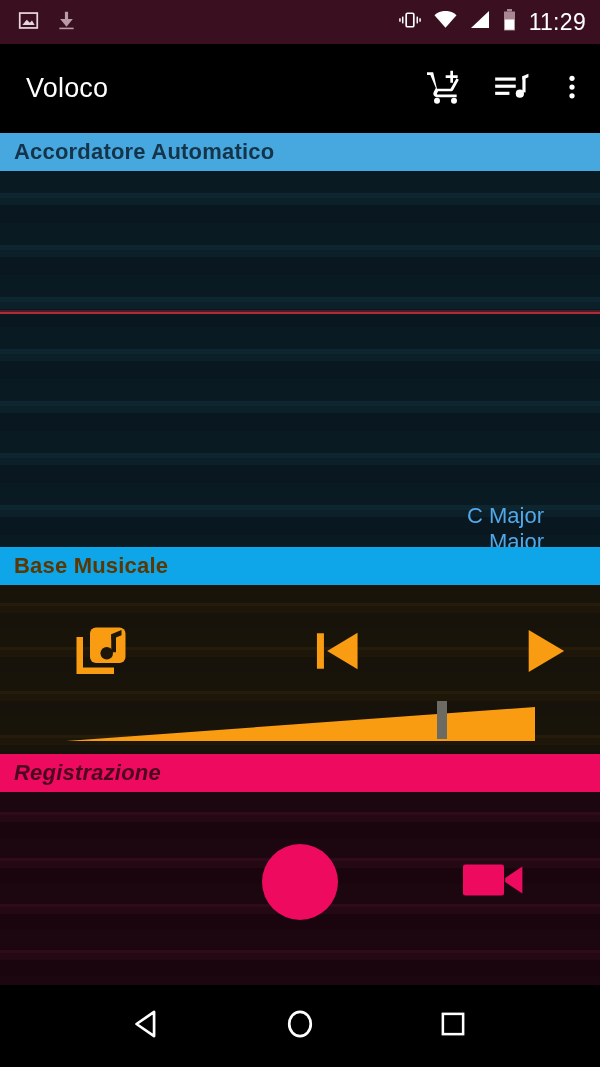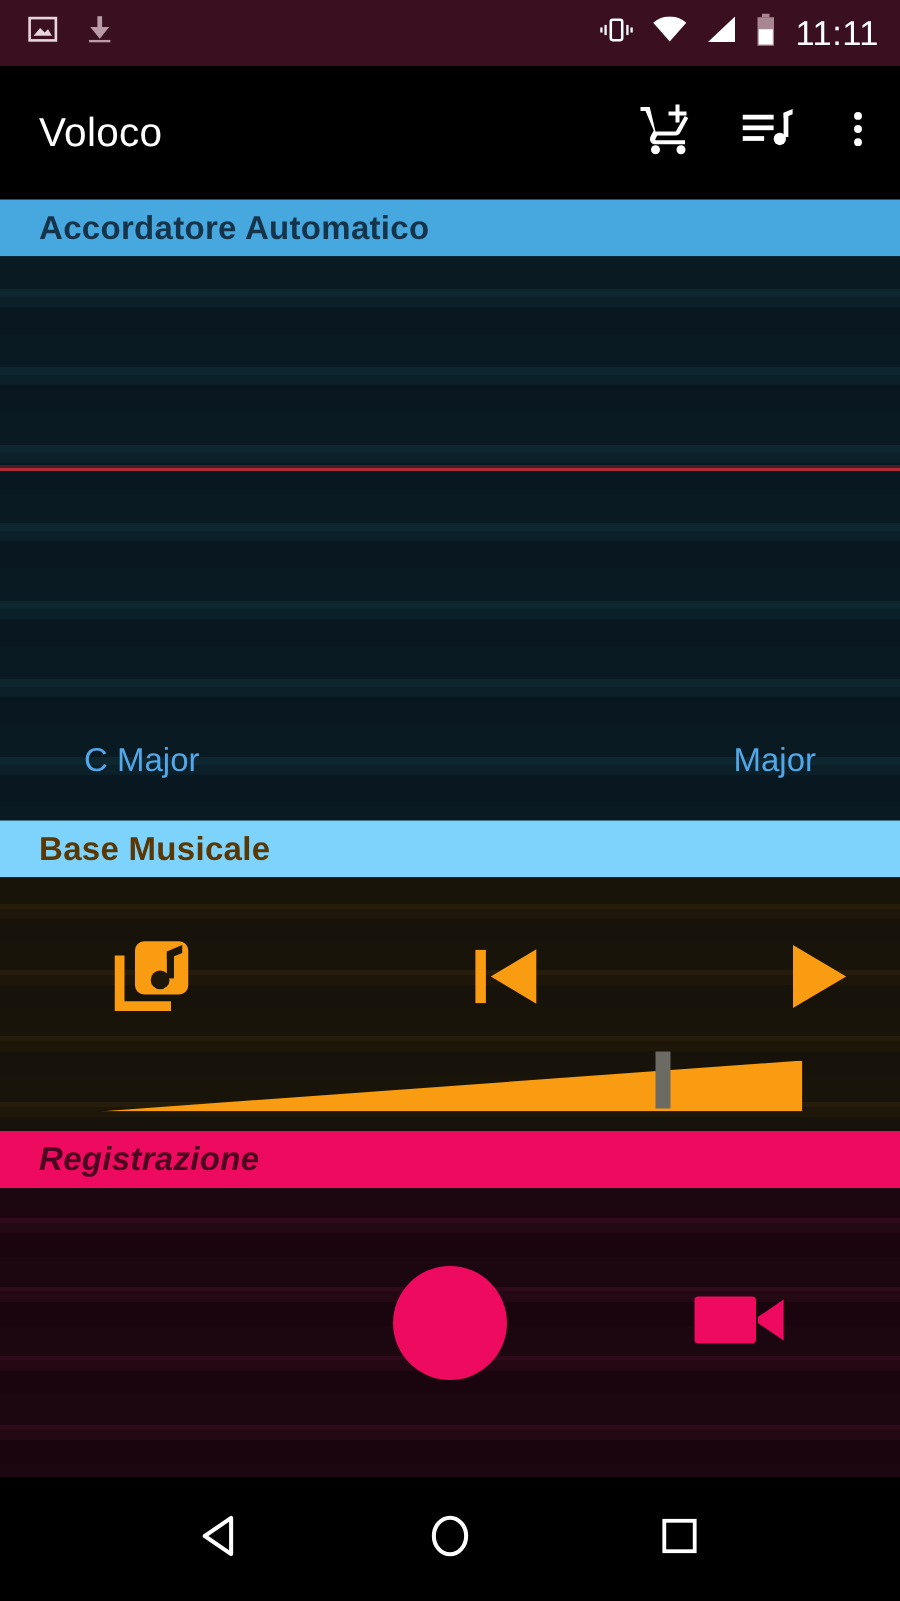--- a/index.html
+++ b/index.html
@@ -33,25 +33,25 @@
     width:66px; height:66px; display:flex; align-items:center; justify-content:center;
   }
   .app-actions > div:last-child{ width:56px; }
 
   
   .sec-head{
     position:absolute; left:0; width:600px; height:38px;
     display:flex; align-items:center;
   }
   .sec-head span{
-    padding-left:26px; font-size:22px; font-weight:bold; letter-spacing:.2px;
+    padding-left:14px; font-size:22px; font-weight:bold; letter-spacing:.2px;
   }
   .head-tuner{ top:133px; background:#47a7df; }
   .head-tuner span{ color:#15344a; }
-  .head-track{ top:547px; background:#7dd3fc; }
+  .head-track{ top:547px; background:#0ea5e9; }
   .head-track span{ color:#5a3703; }
   .head-rec{ top:754px; background:#ee0a5f;font-style:italic; }
   .head-rec span{ color:#4c0520; }
 
   
   .sec-body{ position:absolute; left:0; width:600px; overflow:hidden; }
 
   .body-tuner{
     top:171px; height:376px;
     background:
@@ -63,23 +63,24 @@
         #091820 34px, #091820 52px
       ), #091820;
   }
   .tuner-redline{
     position:absolute; left:0; top:141px; width:600px; height:2px;
     background:#cf2f3c; opacity:.85;
   }
   .tuner-redline.dim{ top:139px; height:2px; background:#7a2430; opacity:.55; }
 
   .tuner-labels{
-    position:absolute; left:0; top:316px; width:600px; height:40px;
-    display:flex; align-items:center; justify-content:space-between;
+    position:absolute; left:0; top:332px; width:600px; height:40px;
+    display:flex; align-items:flex-end; justify-content:space-between;
     padding:0 56px;
+    flex-direction:column;
   }
   .tuner-labels span{ color:#52a7e8; font-size:22px; }
 
   .body-track{
     top:585px; height:169px;
     background:
       repeating-linear-gradient(
         to bottom,
         #19140a 0px, #19140a 18px,
         #251c0c 18px, #251c0c 21px,
@@ -183,21 +184,21 @@
           <path d="M1 17 L19 17 L19 0 Z" fill="#fff"></path>
         </svg>
       </span>
       <span class="sb-ico">
         <svg width="13" height="22" viewBox="0 0 13 22">
           <rect x="4" y="0" width="5" height="2.5" fill="#a98792"></rect>
           <rect x="1" y="2.5" width="11" height="19" fill="#a98792"></rect>
           <rect x="1.8" y="10.5" width="9.4" height="10.2" fill="#fff"></rect>
         </svg>
       </span>
-      <span class="sb-clock">11:11</span>
+      <span class="sb-clock">11:29</span>
     </div>
   </div>
 
   <div class="appbar">
     <div class="app-title">Voloco</div>
     <div class="app-actions">
 
       <div>
         <span>
           <svg width="40" height="40" viewBox="0 0 24 24">

